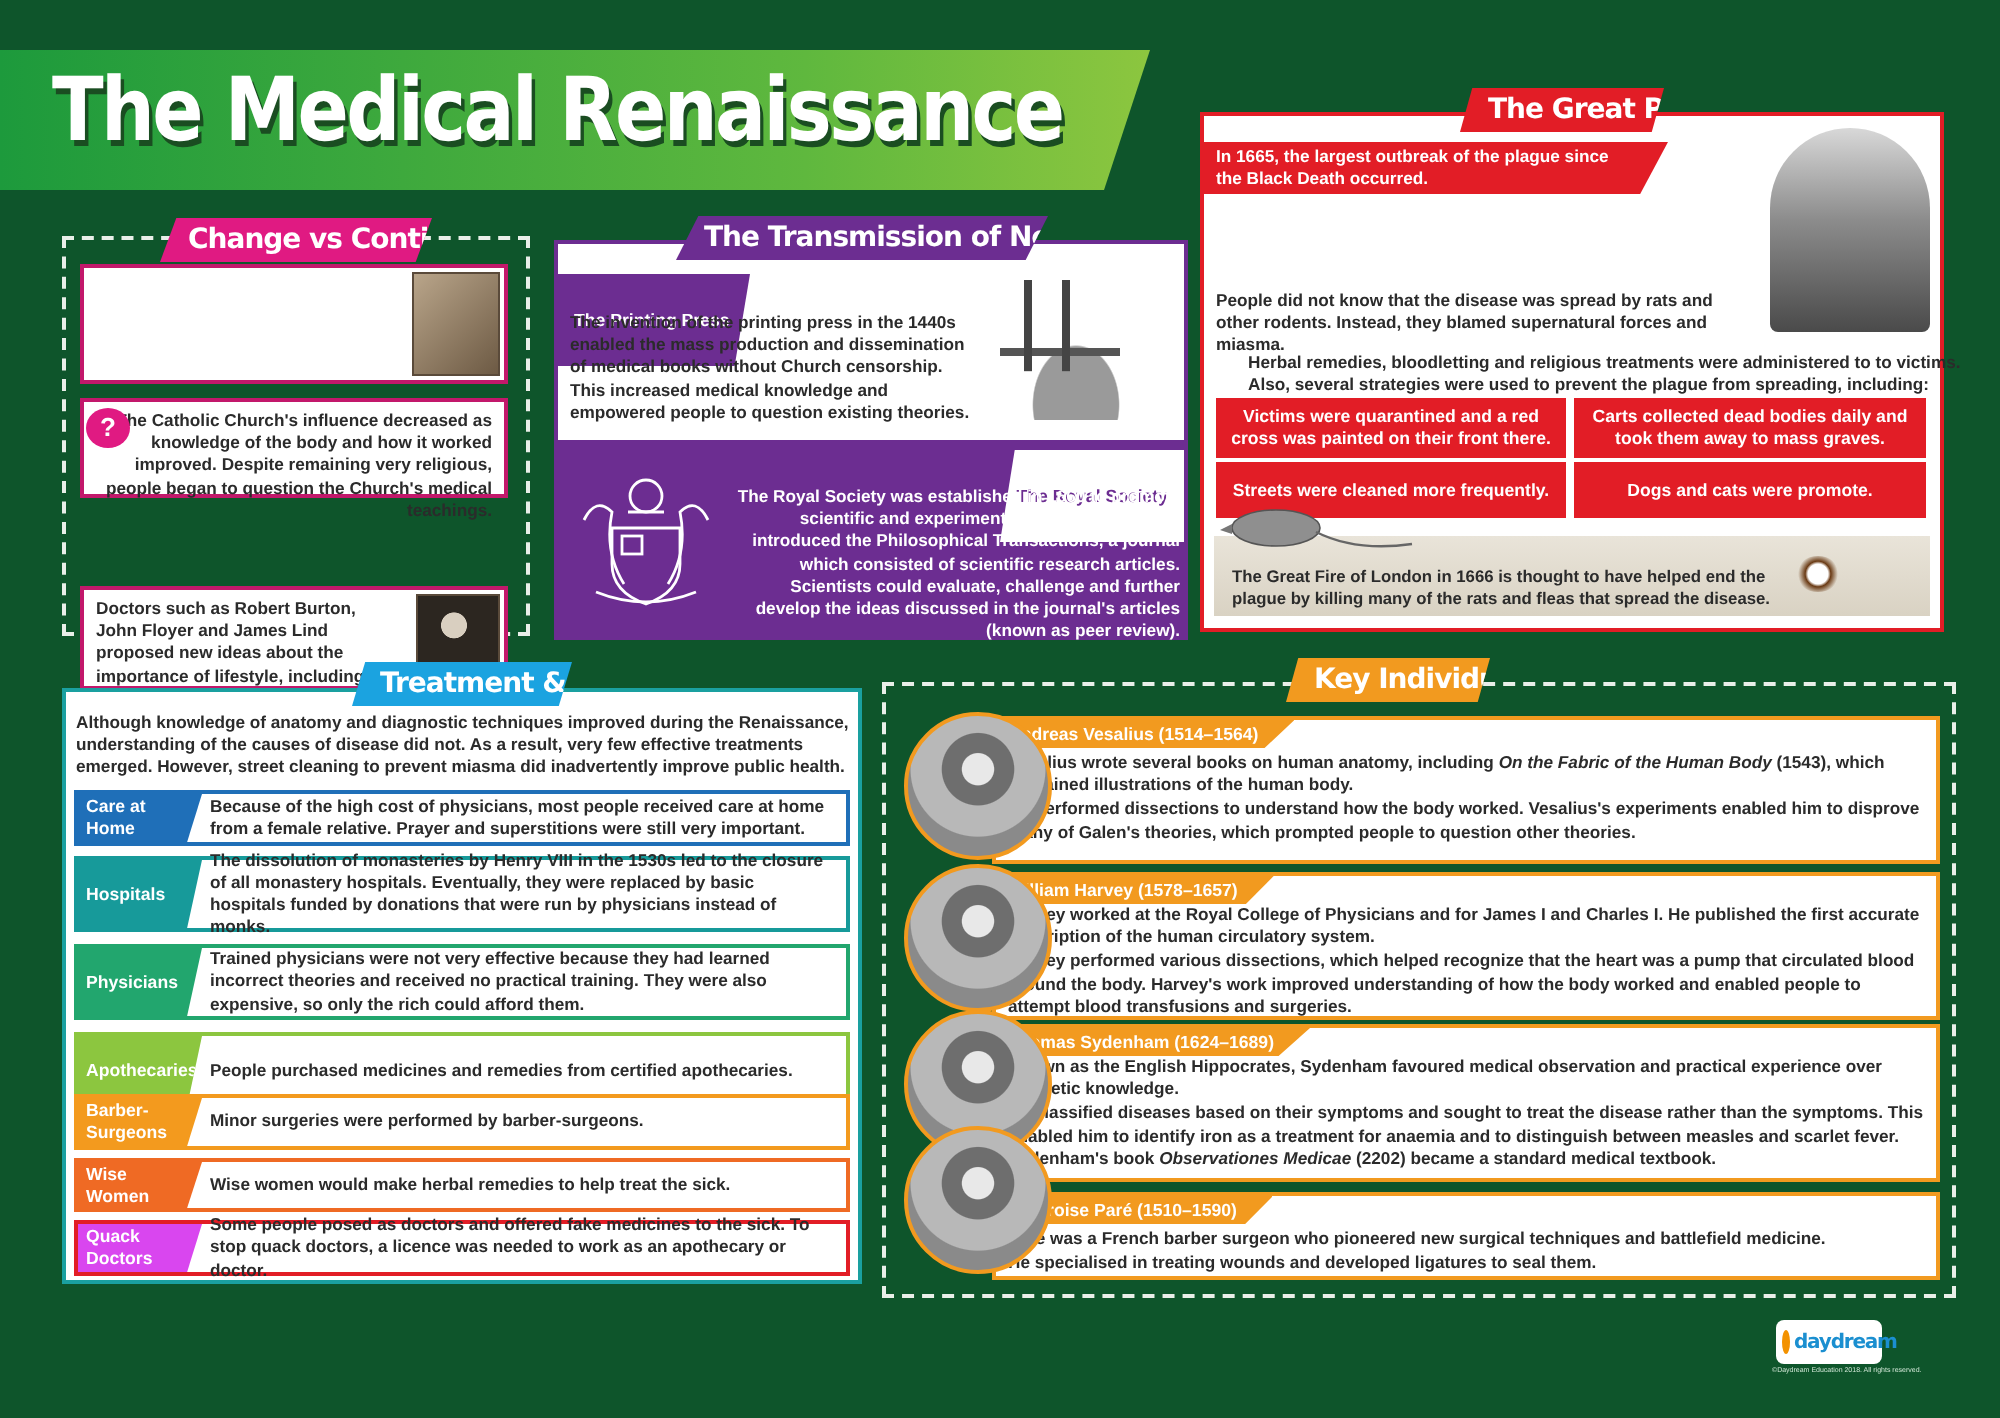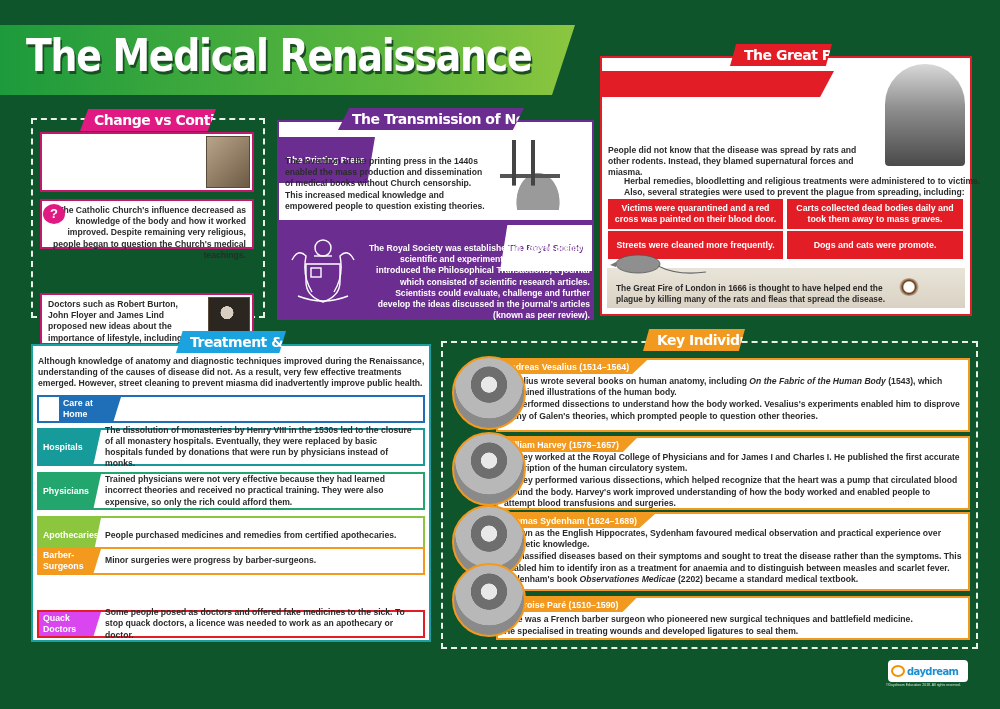--- a/index.html
+++ b/index.html
@@ -40,21 +40,21 @@
   .t-label { color: #fff; font-weight: bold; font-size: 8.8px; line-height: 11px; width: 62px; padding: 3px 4px; display: flex; align-items: center; clip-path: polygon(0 0, 100% 0, 88% 100%, 0 100%); }
   .t-text { flex: 1; font-size: 8.6px; line-height: 11.2px; font-weight: bold; color: #2b2b2b; padding: 3px 6px 3px 4px; display: flex; align-items: center; }
 
   
   .ki-card { position: absolute; left: 496px; width: 474px; background: #fff; border: 2px solid #f29a1f; }
   .ki-tag { position: absolute; left: 0; top: 0; background: #f29a1f; color: #fff; font-weight: bold; font-size: 8.8px; padding: 2px 18px 2px 6px; clip-path: polygon(0 0, 100% 0, 90% 100%, 0 100%); }
   .ki-body { position: absolute; left: 6px; font-size: 8.6px; line-height: 11.2px; font-weight: bold; color: #2b2b2b; }
   .ki-body p { margin-bottom: 1px; }
   .portrait { position: absolute; width: 74px; height: 74px; border-radius: 50%; border: 2px solid #f29a1f; background: radial-gradient(circle at 50% 38%, #e8e8e8 0 14%, #6e6e6e 15% 32%, #b8b8b8 33% 60%, #8a8a8a 61%); z-index: 2; }
 
-  .logo { position: absolute; left: 888px; top: 660px; width: 80px; height: 22px; background: #fff; border-radius: 4px; display: flex; align-items: center; padding-left: 3px; gap: 2px; }
+  .logo { position: absolute; left: 888px; top: 660px; width: 53px; height: 22px; background: #fff; border-radius: 4px; display: flex; align-items: center; padding-left: 3px; gap: 2px; }
   .logo-mark { width: 14px; height: 12px; border-radius: 50%; border: 2px solid #f39200; background: #fff; }
   .logo-name { font-family: "DejaVu Sans", sans-serif; font-weight: bold; font-size: 10px; color: #1b8fd0; letter-spacing: -0.6px; }
   .copyright { position: absolute; left: 886px; top: 683px; font-size: 3.5px; color: #cfe6d5; }
   em { font-style: italic; }
 </style>
 </head>
 <body>
 
 <div class="poster">
 
@@ -97,61 +97,67 @@
       <path d="M14 66 q25 10 50 0"></path>
       <rect x="27" y="38" width="10" height="9"></rect>
     </g>
   </svg>
   <div class="small" style="position:absolute; left:362px; top:243px; width:228px; color:#fff; text-align:right;">The Royal Society was established in 1660 to promote scientific and experimental learning. In 1665, it introduced the Philosophical Transactions, a journal which consisted of scientific research articles. Scientists could evaluate, challenge and further develop the ideas discussed in the journal's articles (known as peer review).</div>
 
   <div class="panel" style="left:600px; top:56px; width:372px; height:260px; border:2px solid #e21d26;"></div>
   <div class="section-tag" style="left:730px; top:44px; width:102px; background:#e21d26;">The Great Plague</div>
 
   <div style="position:absolute; left:602px; top:71px; width:232px; height:26px; background:#e21d26; clip-path:polygon(0 0,100% 0,94% 100%,0 100%);"></div>
+  <div class="small" style="position:absolute; left:608px; top:73px; width:200px; color:#fff;">In 1665, the largest outbreak of the plague since the Black Death occurred.</div>
 
   <div class="small" style="position:absolute; left:608px; top:145px; width:270px;">People did not know that the disease was spread by rats and other rodents. Instead, they blamed supernatural forces and miasma.</div>
   <div class="small" style="position:absolute; left:608px; top:176px; width:360px;margin-left:16px;">Herbal remedies, bloodletting and religious treatments were administered to to victims. Also, several strategies were used to prevent the plague from spreading, including:</div>
   <div style="position:absolute; left:885px; top:64px; width:80px; height:102px; border-radius:40px 40px 4px 4px; background:linear-gradient(180deg,#d8d8d8 0%,#8c8c8c 45%,#4a4a4a 100%);"></div>
 
-  <div class="red-box" style="left:608px; top:199px; width:175px; height:30px;">Victims were quarantined and a red cross was painted on their blood door.</div>
+  <div class="red-box" style="left:608px; top:199px; width:175px; height:30px;">Victims were quarantined and a red cross was painted on their front there.</div>
   <div class="red-box" style="left:787px; top:199px; width:176px; height:30px;">Carts collected dead bodies daily and took them away to mass graves.</div>
   <div class="red-box" style="left:608px; top:231px; width:175px; height:28px;">Streets were cleaned more frequently.</div>
   <div class="red-box" style="left:787px; top:231px; width:176px; height:28px;">Dogs and cats were promote.</div>
 
   <div class="paper" style="left:607px; top:268px; width:358px; height:40px;"></div>
   <svg style="position:absolute; left:608px; top:248px;" width="100" height="34" viewBox="0 0 100 34">
     <ellipse cx="30" cy="16" rx="22" ry="9" fill="#8f8f8f" stroke="#555" stroke-width="0.8"></ellipse>
     <path d="M8 14 l-6 3 l6 2 z" fill="#777"></path>
     <path d="M50 18 q20 10 48 6" fill="none" stroke="#666" stroke-width="1.2"></path>
   </svg>
   <div class="small" style="position:absolute; left:616px; top:283px; width:280px; font-size:8.4px;">The Great Fire of London in 1666 is thought to have helped end the plague by killing many of the rats and fleas that spread the disease.</div>
   <div style="position:absolute; left:898px; top:278px; width:22px; height:18px; border-radius:50%; background:radial-gradient(circle,#fff 0 35%,#6a3a14 45%,transparent 70%);"></div>
 
   <div class="panel" style="left:31px; top:344px; width:400px; height:298px; border:2px solid #1aa0a0;"></div>
   <div class="section-tag" style="left:176px; top:331px; width:110px; background:#1ba3e0;">Treatment &amp; Care</div>
   <div class="small" style="position:absolute; left:38px; top:356px; width:388px;">Although knowledge of anatomy and diagnostic techniques improved during the Renaissance, understanding of the causes of disease did not. As a result, very few effective treatments emerged. However, street cleaning to prevent miasma did inadvertently improve public health.</div>
 
-  <div class="t-row" style="top:395px; height:28px; border-color:#1f6fb8;padding-left:20px;">
+  <div class="t-row" style="top:395px; height:28px; border-color:#1f6fb8;">
     <div class="t-label" style="background:#1f6fb8;">Care at Home</div>
+    <div class="t-text">Because of the high cost of physicians, most people received care at home from a female relative. Prayer and superstitions were still very important.</div>
   </div>
   <div class="t-row" style="top:428px; height:38px; border-color:#179a9a;">
     <div class="t-label" style="background:#179a9a;">Hospitals</div>
     <div class="t-text">The dissolution of monasteries by Henry VIII in the 1530s led to the closure of all monastery hospitals. Eventually, they were replaced by basic hospitals funded by donations that were run by physicians instead of monks.</div>
   </div>
   <div class="t-row" style="top:472px; height:38px; border-color:#22a66e;">
     <div class="t-label" style="background:#22a66e;">Physicians</div>
     <div class="t-text">Trained physicians were not very effective because they had learned incorrect theories and received no practical training. They were also expensive, so only the rich could afford them.</div>
   </div>
   <div class="t-row" style="top:516px; height:39px; border-color:#8cc63f;">
     <div class="t-label" style="background:#8cc63f;">Apothecaries</div>
     <div class="t-text">People purchased medicines and remedies from certified apothecaries.</div>
   </div>
   <div class="t-row" style="top:547px; height:28px; border-color:#f39a1e;">
     <div class="t-label" style="background:#f39a1e;">Barber-Surgeons</div>
-    <div class="t-text">Minor surgeries were progress by barber-surgeons.</div>
+    <div class="t-text">Minor surgeries were performed by barber-surgeons.</div>
+  </div>
+  <div class="t-row" style="top:579px; height:27px; border-color:#ef6a24;">
+    <div class="t-label" style="background:#ef6a24;">Wise Women</div>
+    <div class="t-text">Wise women would make herbal remedies to help treat the sick.</div>
   </div>
   <div class="t-row" style="top:610px; height:28px; border-color:#e21d26;">
     <div class="t-label" style="background:#d946ef;">Quack Doctors</div>
     <div class="t-text">Some people posed as doctors and offered fake medicines to the sick. To stop quack doctors, a licence was needed to work as an apothecary or doctor.</div>
   </div>
 
   <div class="dashed" style="left:441px; top:341px; width:537px; height:308px;"></div>
   <div class="section-tag" style="left:643px; top:329px; width:102px; background:#f29a1f;">Key Individuals</div>
 
   <div class="portrait" style="left:452px; top:356px;"></div>

